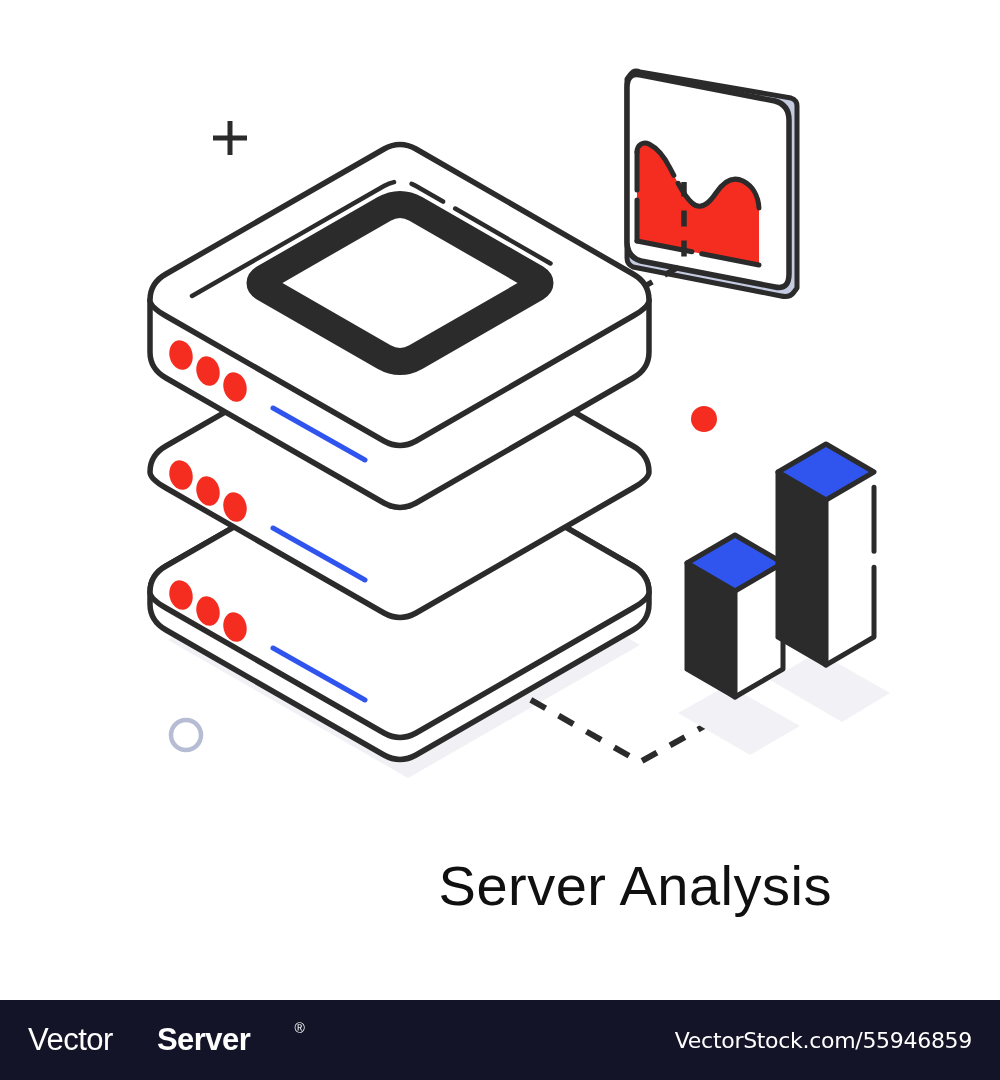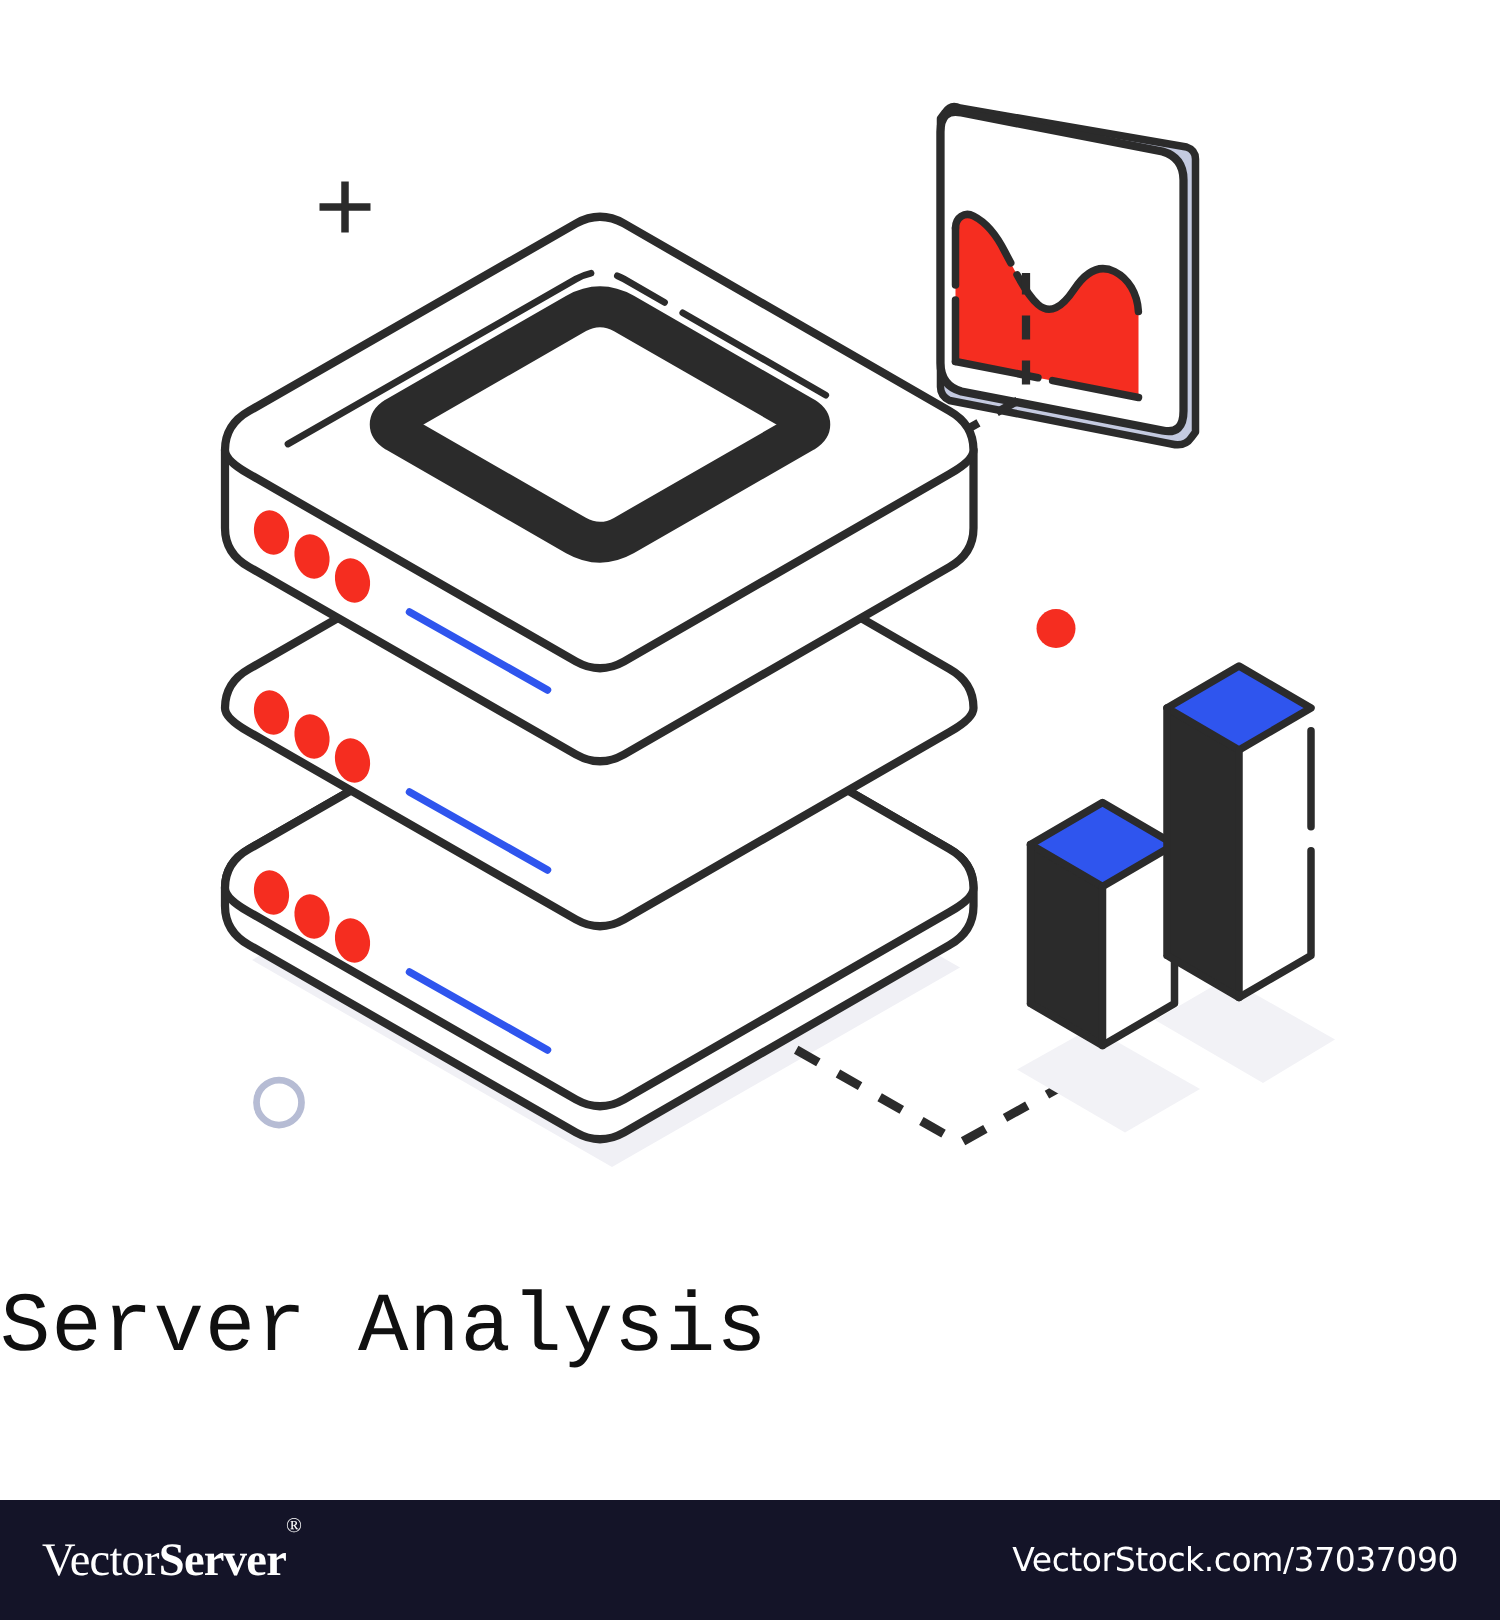--- a/index.html
+++ b/index.html
@@ -25,48 +25,49 @@
     left: 0;
     top: 0;
     width: 1000px;
     height: 830px;
   }
   .title {
     position: absolute;
     left: 0;
     top: 855px;
     width: 832px;
-    text-align: left;
+    text-align: right;
     font-size: 56px;
     font-weight: 400;
     color: #101010;
     letter-spacing: 0.5px;
-    font-family: Liberation Mono, monospace;
+    font-family: Liberation Sans, sans-serif;
     line-height: 1.1;
   }
   .footer {
     position: absolute;
     left: 0;
     top: 1000px;
     width: 1000px;
     height: 80px;
     background: #141428;
     display: flex;
     align-items: center;
     justify-content: space-between;
     box-sizing: border-box;
     padding: 0 28px;
   }
   .brand {
     color: #ffffff;
     font-size: 31px;
-    font-family: Liberation Serif, serif;
+    font-family: Liberation Sans, sans-serif;
     letter-spacing: -0.5px;
     display: flex;
-    align-items: flex-start;
+    align-items: center;
+    gap: 44px;
   }
   .brand .b-light { font-weight: 300; }
   .brand .b-bold { font-weight: 700; }
   .brand .b-reg {
     font-size: 14px;
     vertical-align: super;
     position: relative;
     top: -12px;
   }
   .footer-url {
@@ -213,16 +214,16 @@
   </div>
 
   <div class="title">Server Analysis</div>
 
   <div class="footer">
     <div class="brand">
       <span class="b-light">Vector</span>
         <span class="b-bold">Server</span>
         <span class="b-reg">®</span>
     </div>
-    <div class="footer-url">VectorStock.com/37037090</div>
+    <div class="footer-url">VectorStock.com/55946859</div>
   </div>
 
 </div>
 
 </body></html>

